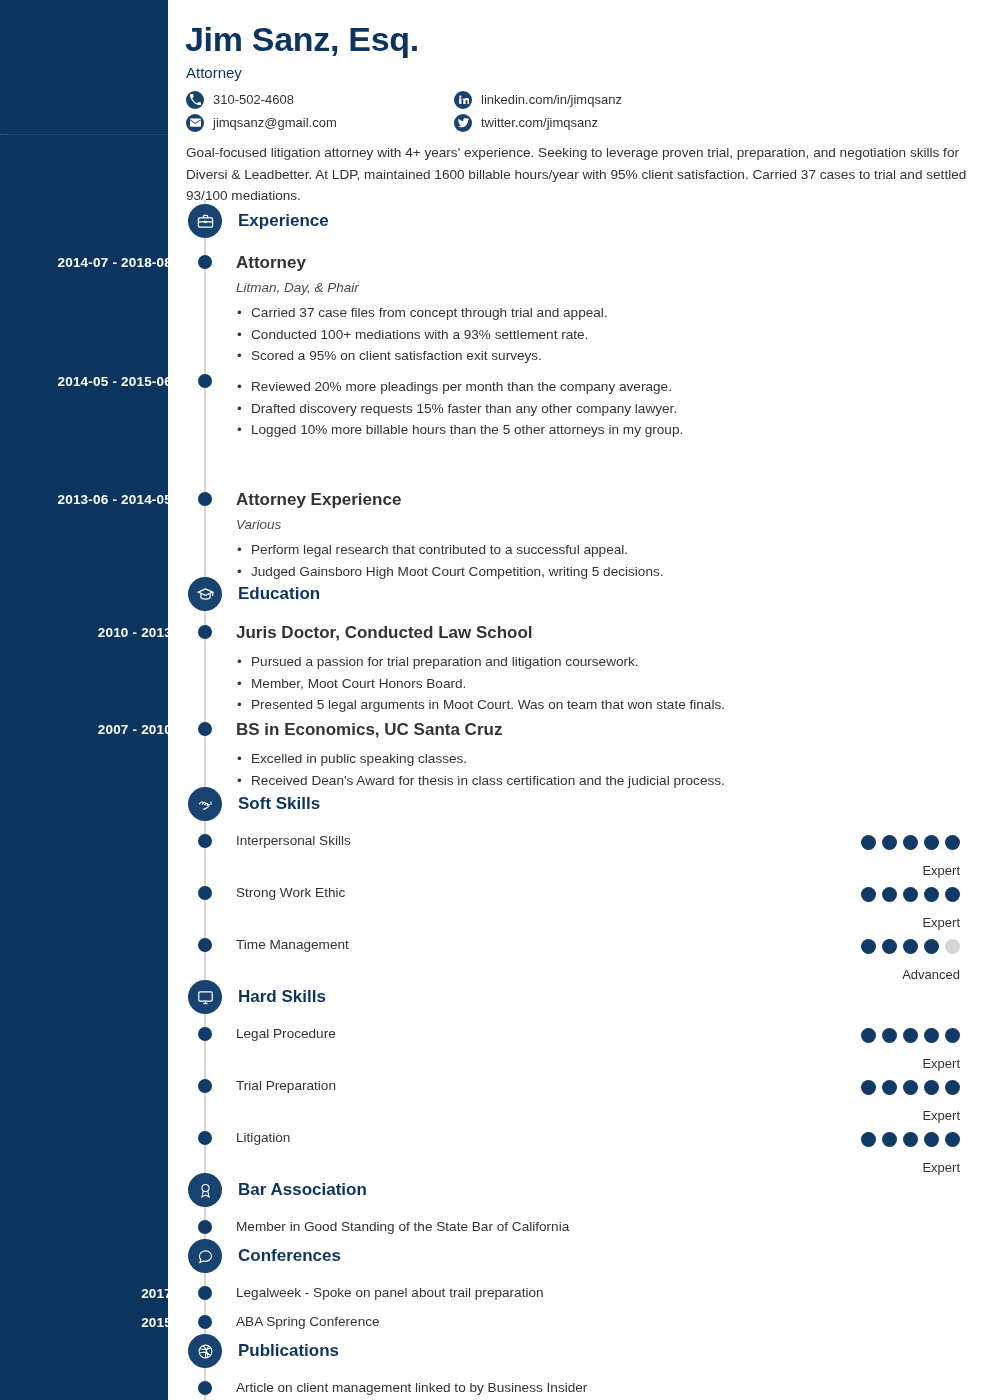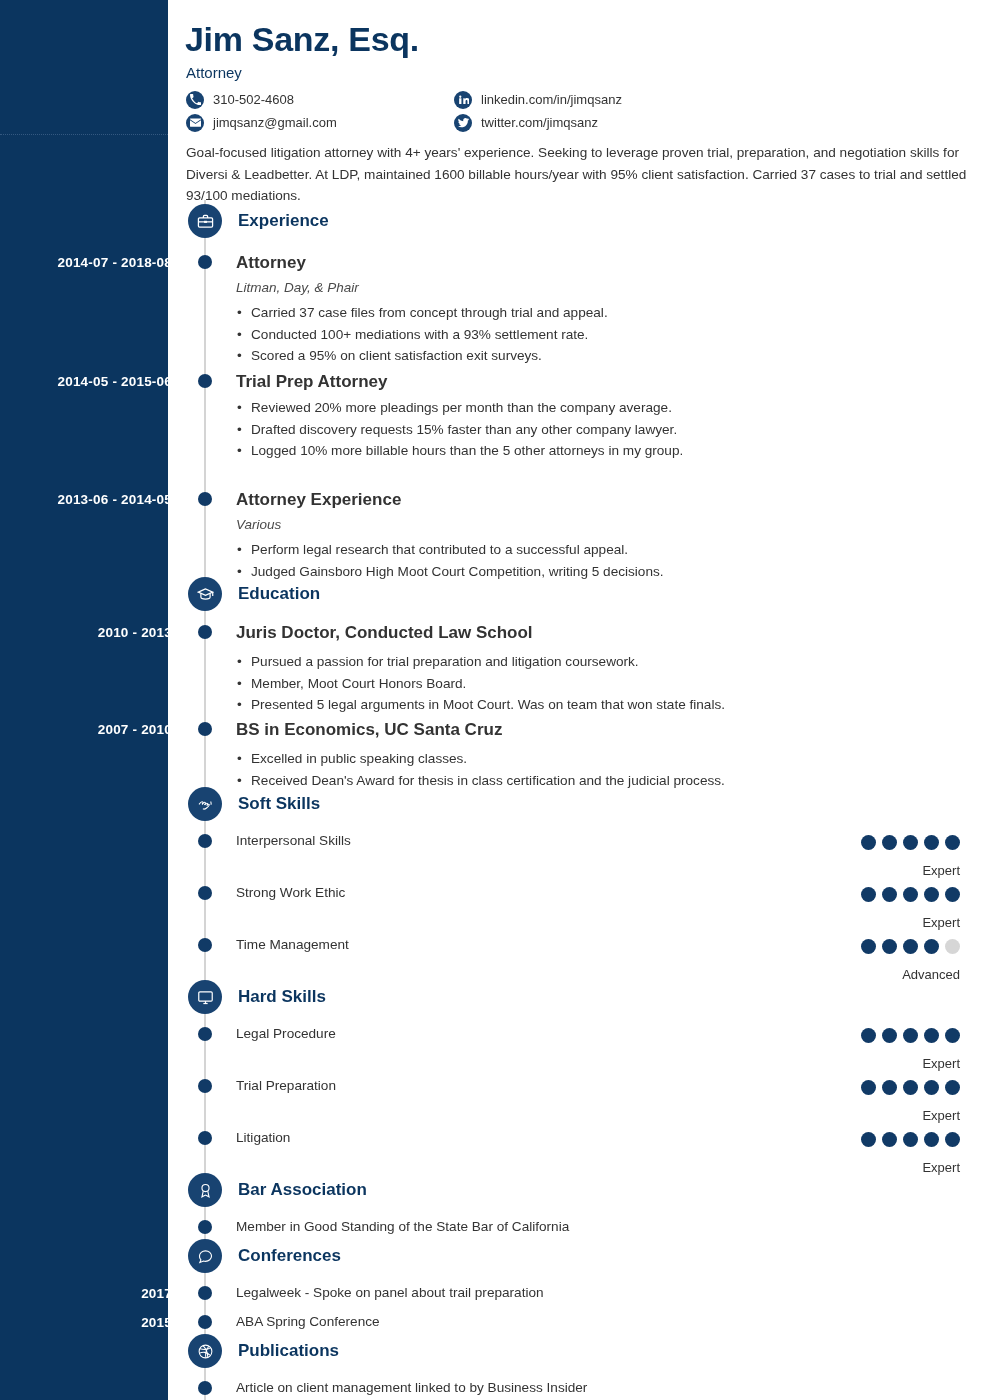--- a/index.html
+++ b/index.html
@@ -288,21 +288,20 @@
       <div class="entry-sub">Litman, Day, &amp; Phair</div>
       <div class="blist">
         <div class="bitem">Carried 37 case files from concept through trial and appeal.</div>
         <div class="bitem">Conducted 100+ mediations with a 93% settlement rate.</div>
         <div class="bitem">Scored a 95% on client satisfaction exit surveys.</div>
       </div>
     </div>
 
     <div class="dot" style="top:374px"></div>
     <div class="entry" style="top:371px">
-      <div class="entry-title">Trial Prep Attorney</div>
       <div class="blist">
         <div class="bitem">Reviewed 20% more pleadings per month than the company average.</div>
         <div class="bitem">Drafted discovery requests 15% faster than any other company lawyer.</div>
         <div class="bitem">Logged 10% more billable hours than the 5 other attorneys in my group.</div>
       </div>
     </div>
 
     <div class="dot" style="top:492px"></div>
     <div class="entry" style="top:489px">
       <div class="entry-title">Attorney Experience</div>

